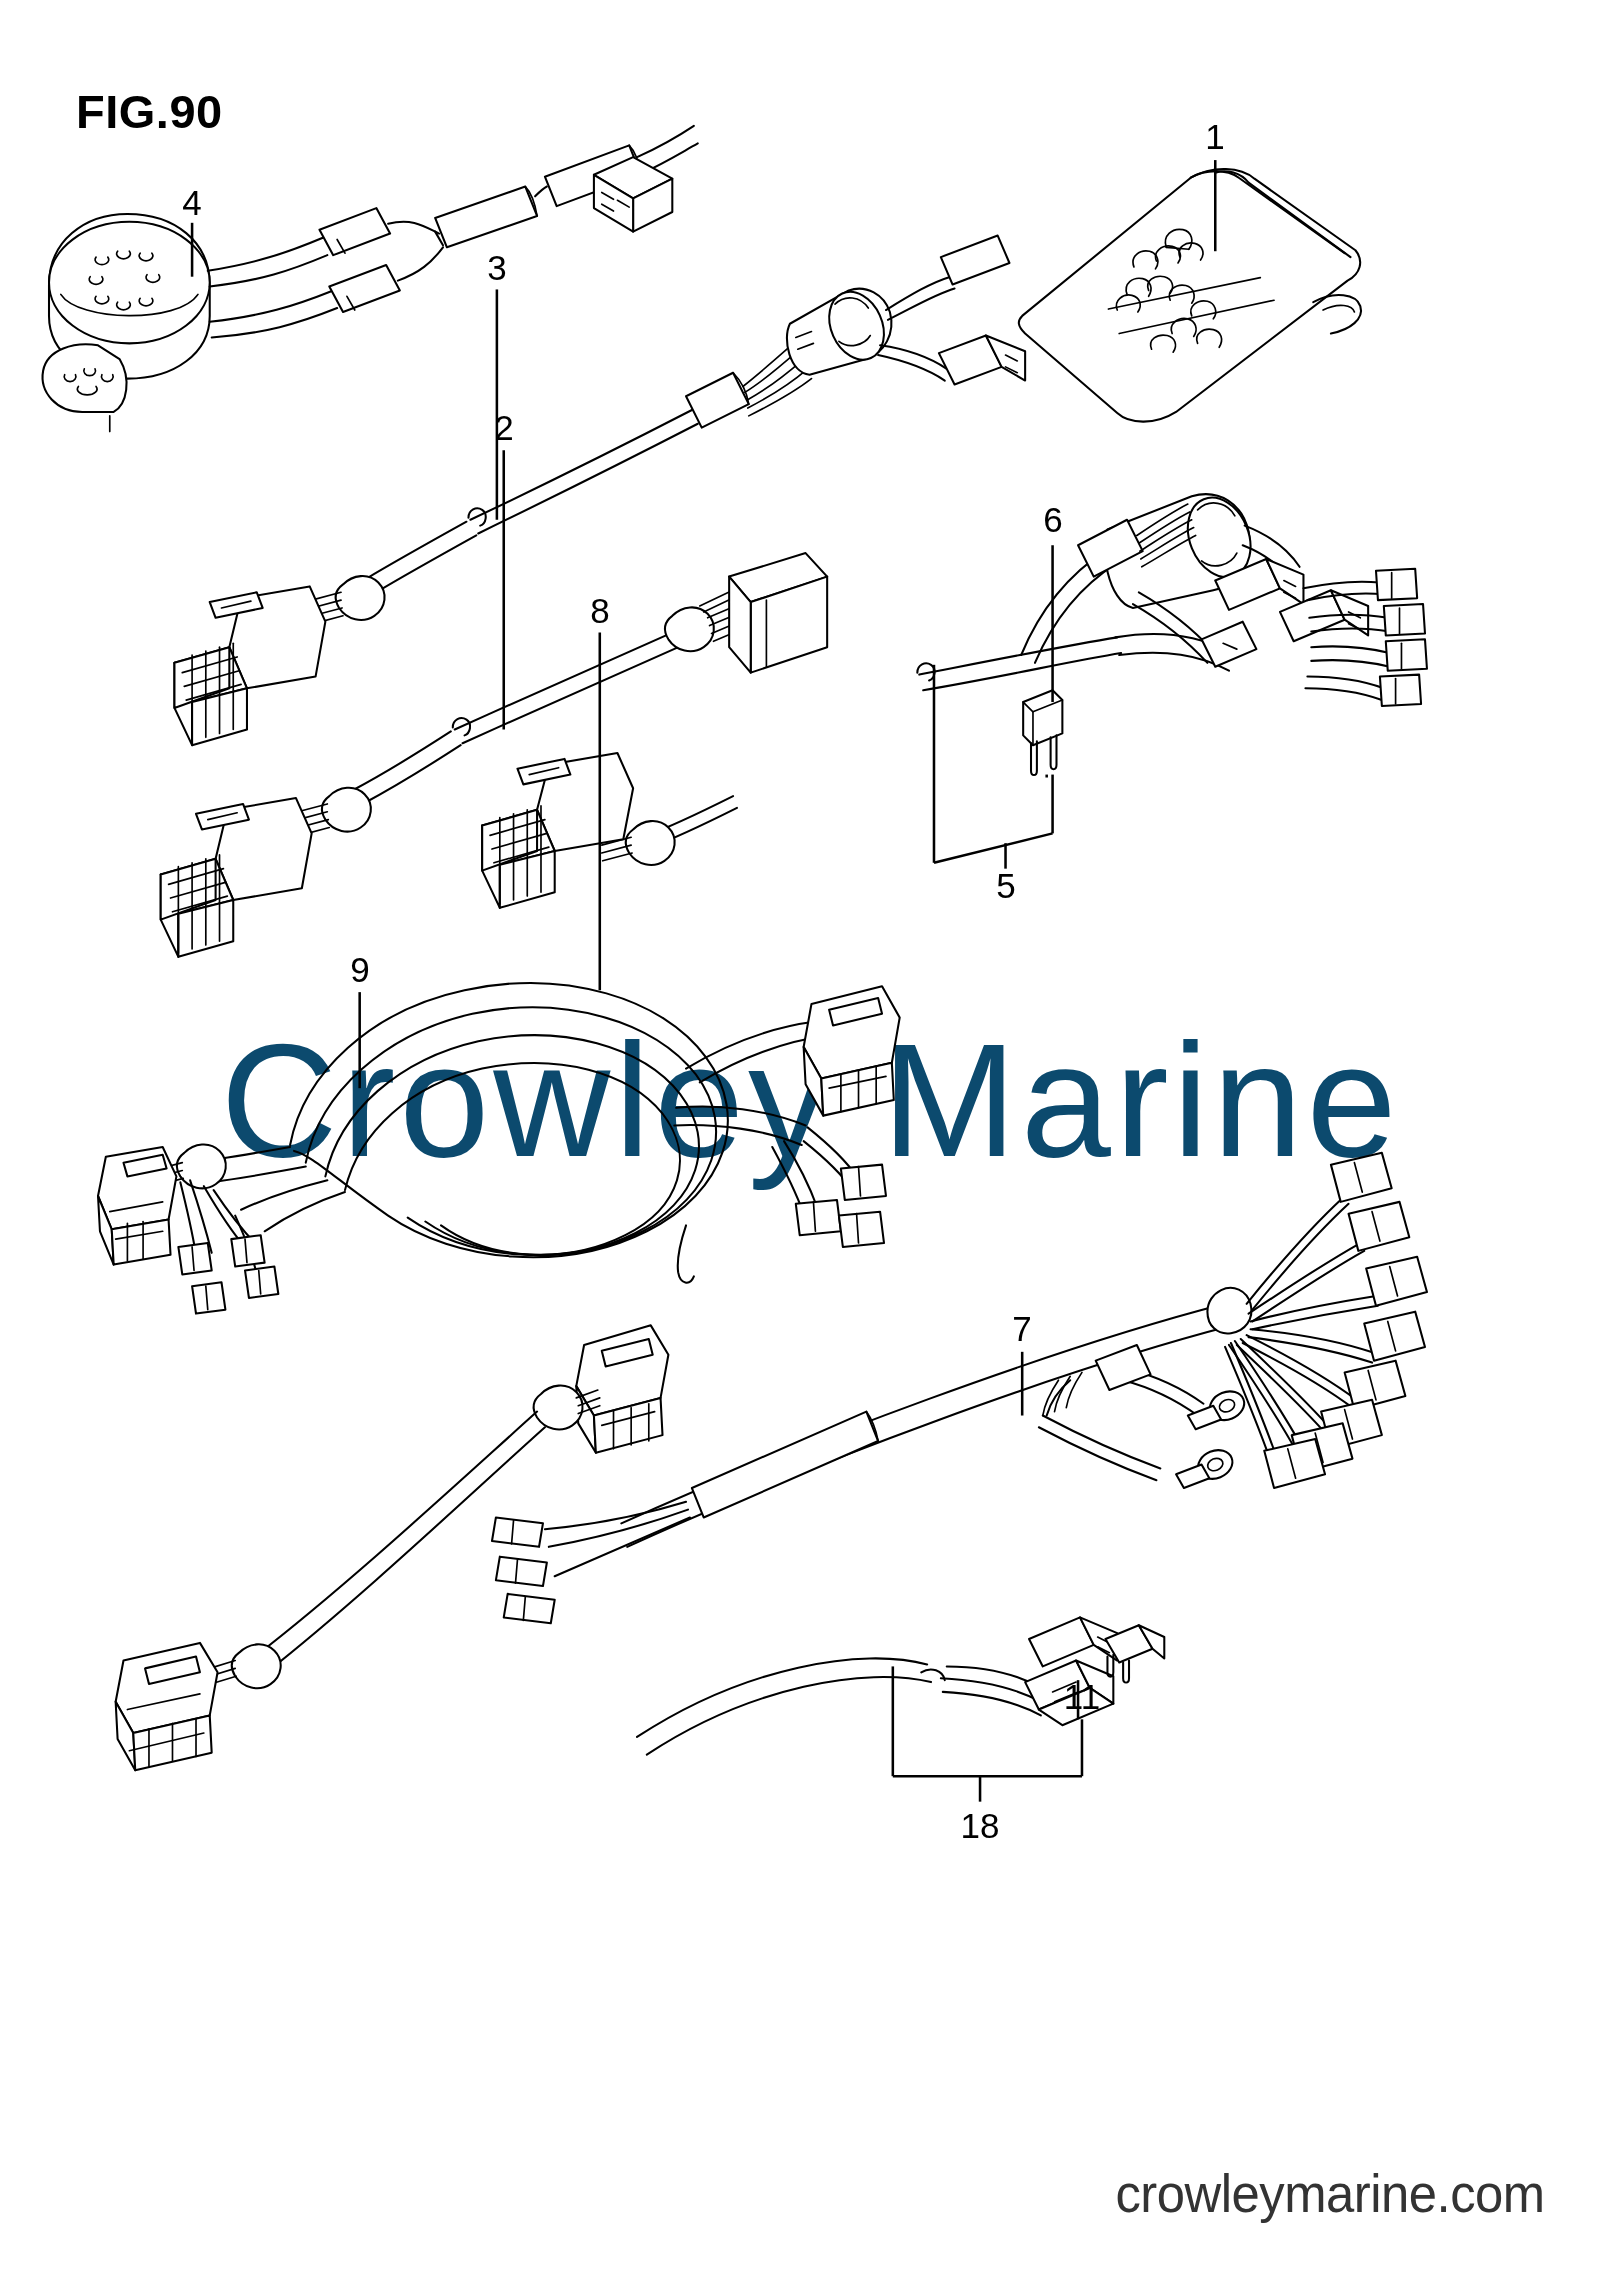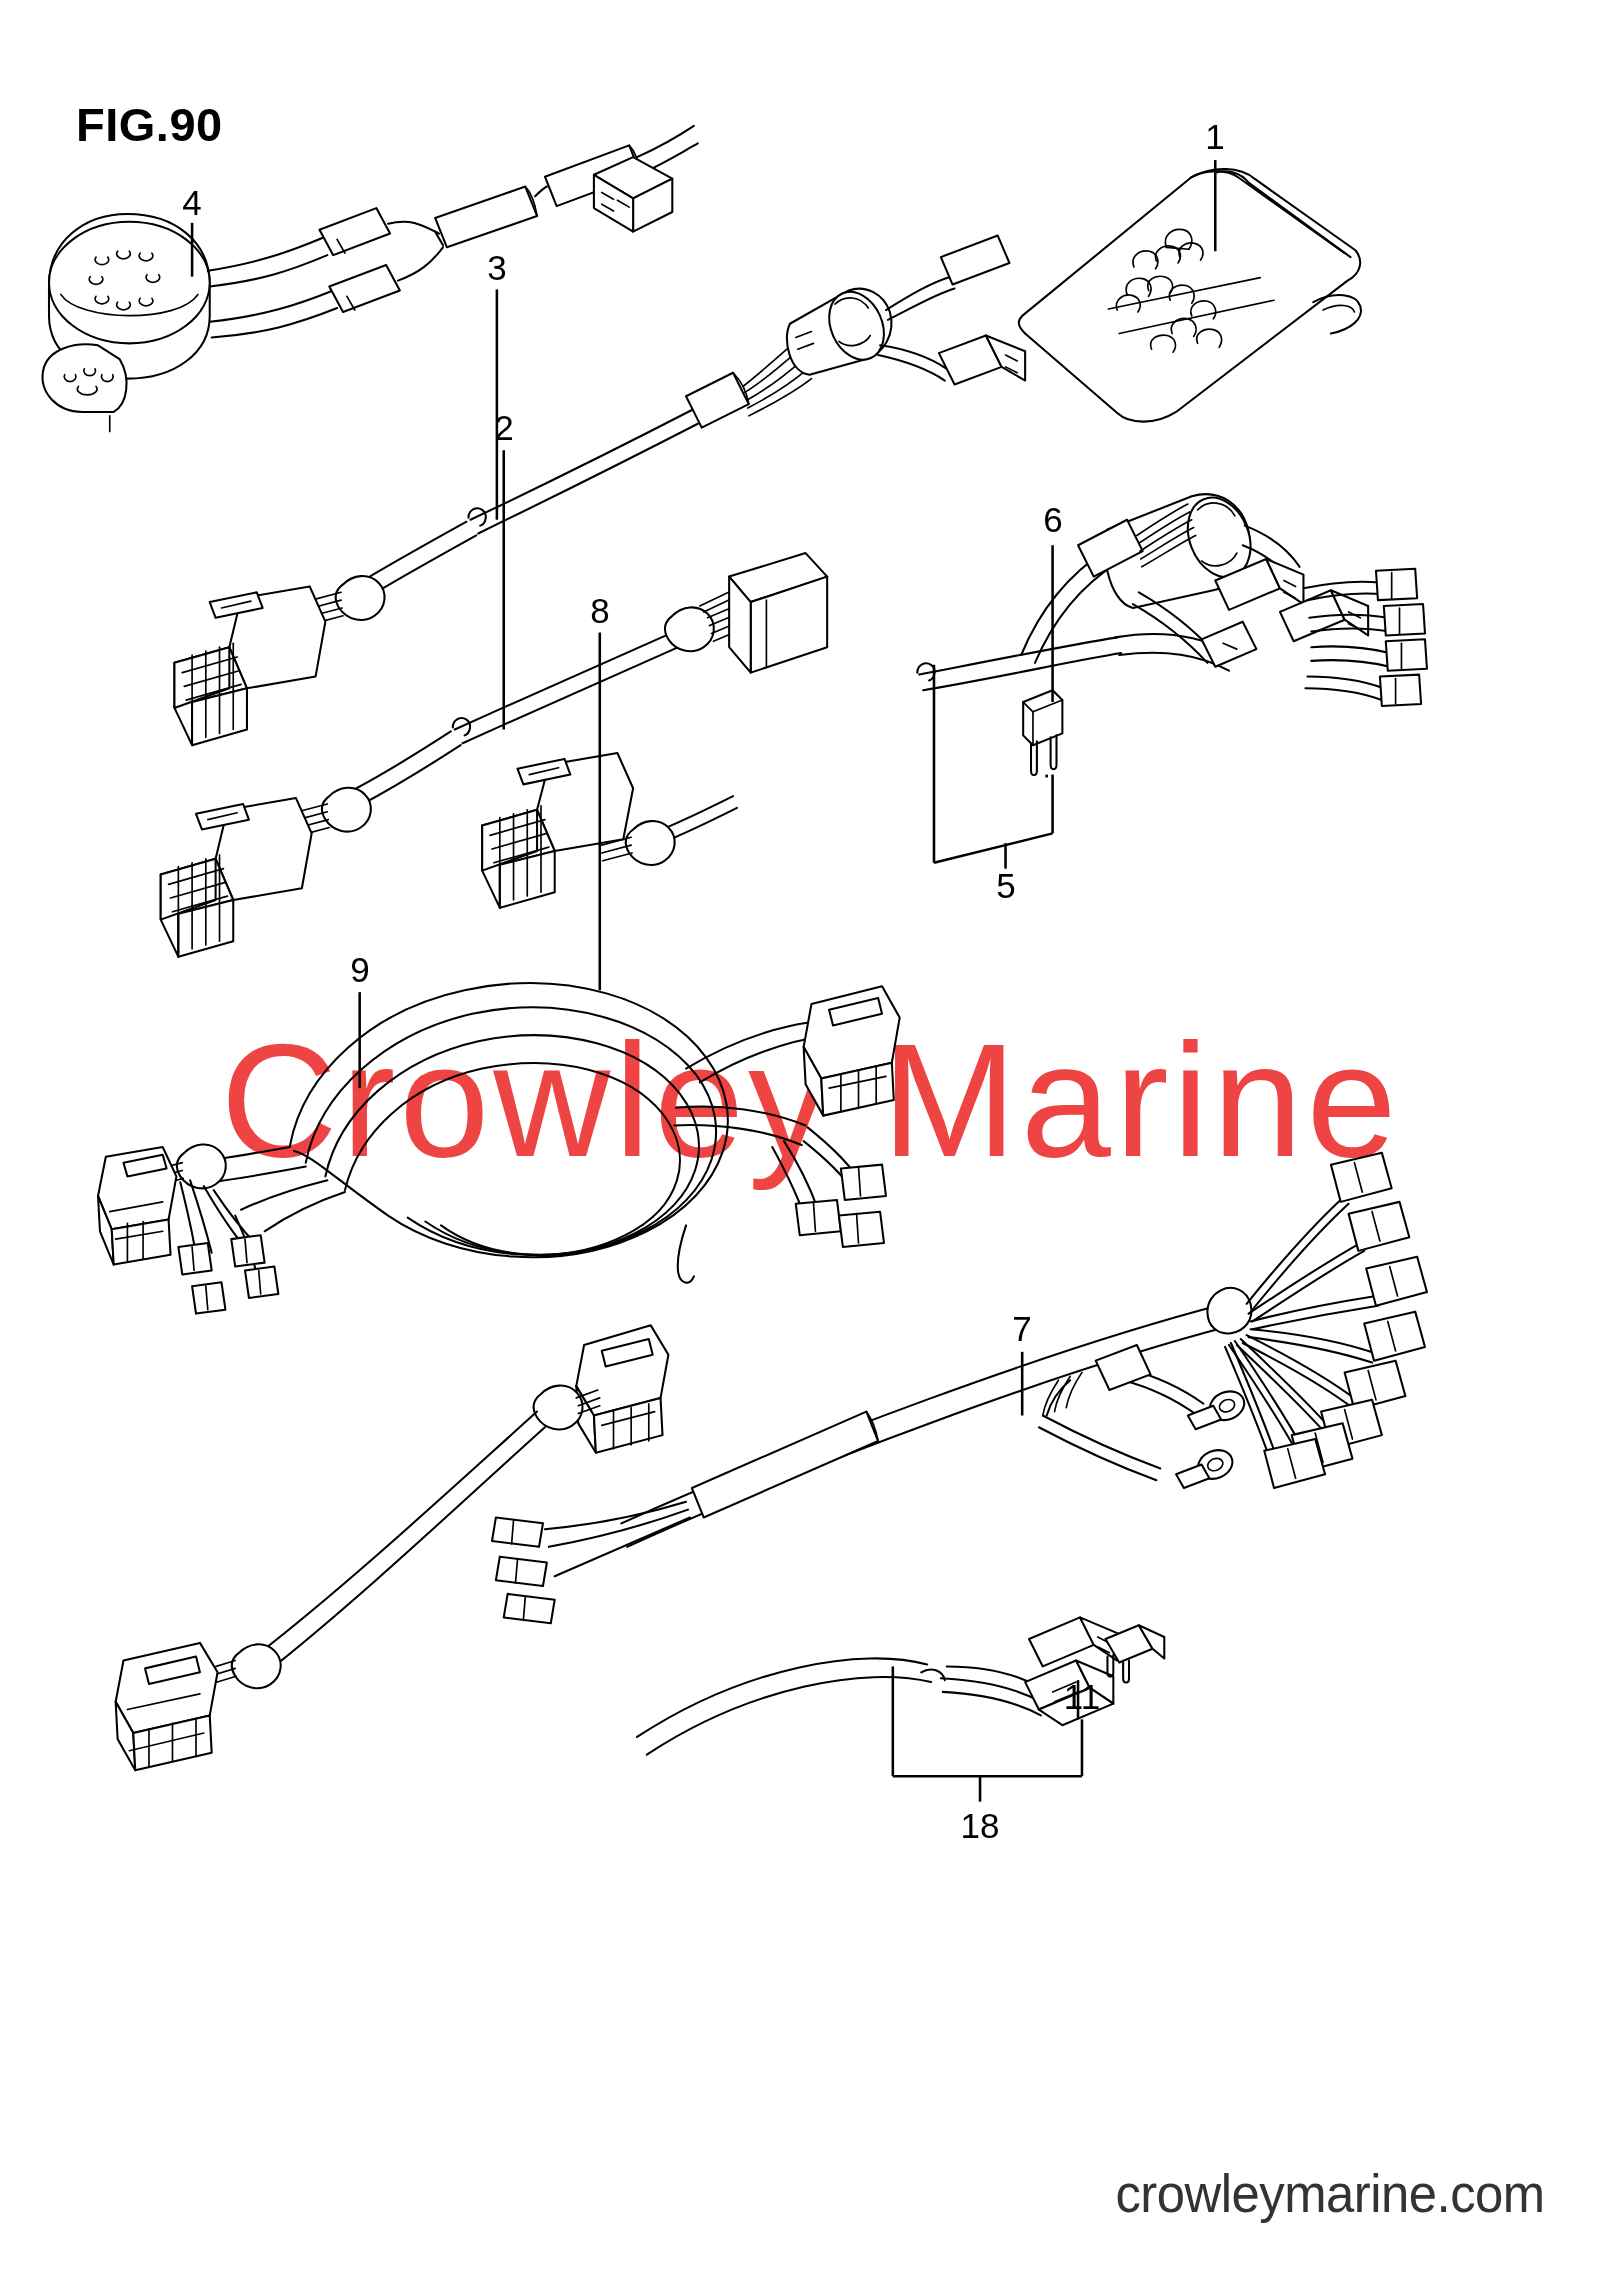--- a/index.html
+++ b/index.html
@@ -17,38 +17,38 @@
     width: 1621px;
     height: 2293px;
     background: #ffffff;
     overflow: hidden;
   }
 
   
   #fig-title {
     position: absolute;
     left: 76px;
-    top: 101px;
+    top: 88px;
     font-size: 47px;
     font-weight: bold;
     letter-spacing: 0.5px;
     line-height: 1;
     white-space: nowrap;
   }
 
   
   #watermark {
     position: absolute;
     left: 0;
     top: 1019px;
     width: 1621px;
     text-align: center;
     font-size: 162px;
     font-weight: normal;
-    color: #ef4444;
+    color: #0c4a6e;
     letter-spacing: 3.9px;
     line-height: 1;
     white-space: nowrap;
     pointer-events: none;
     user-select: none;
   }
 
   
   #footer-code {
     position: absolute;

